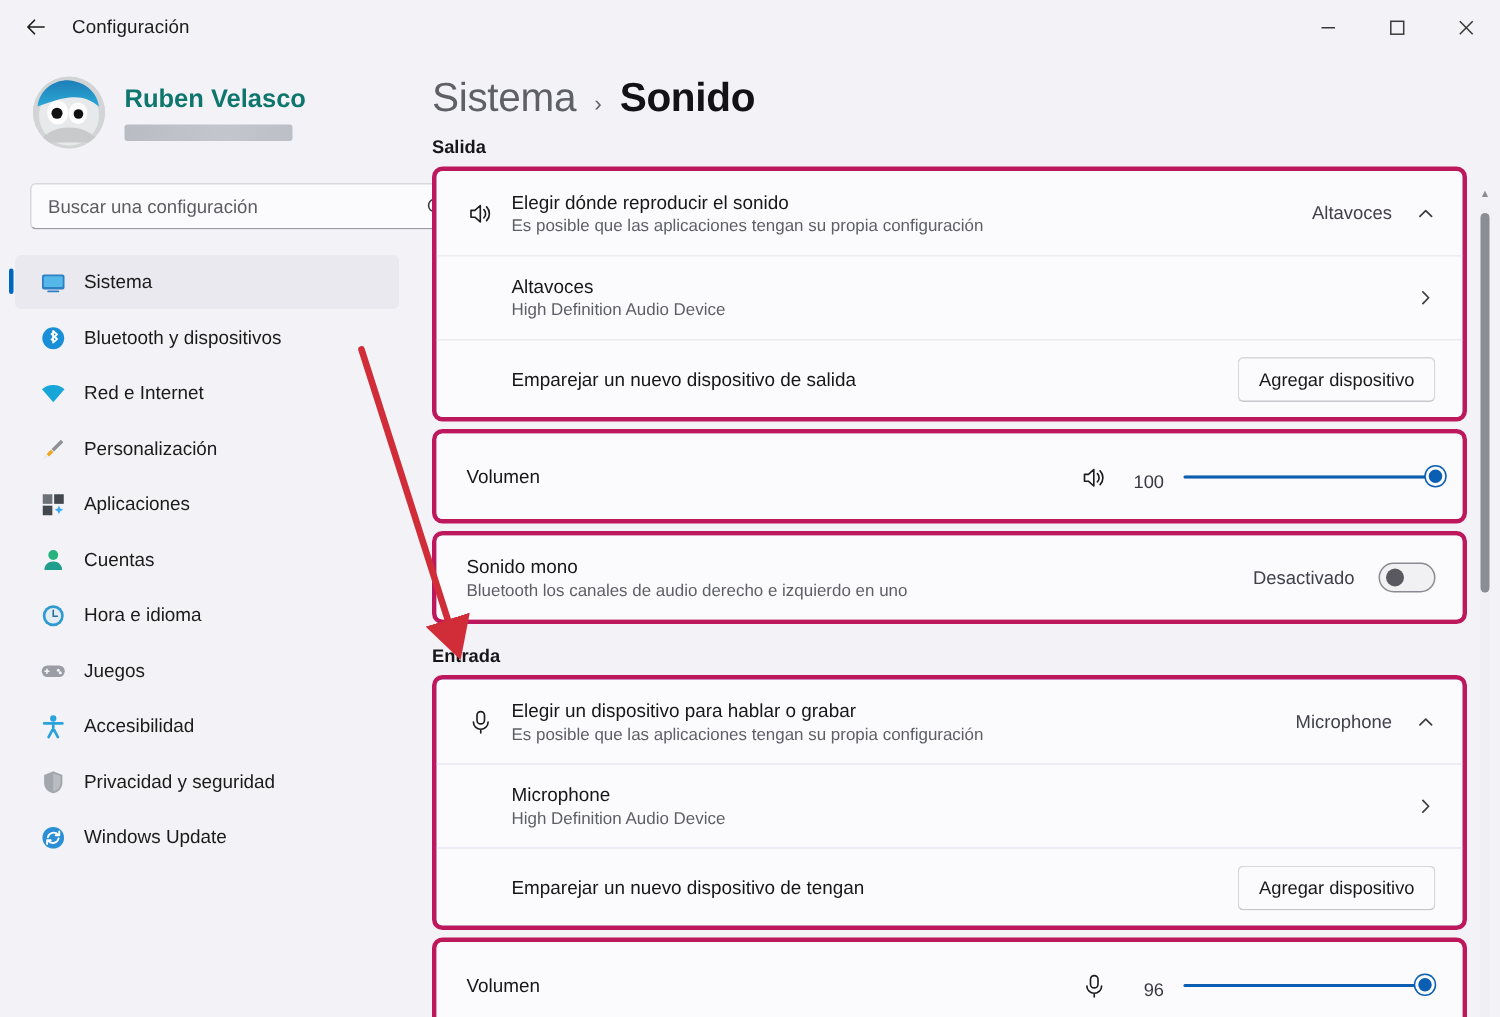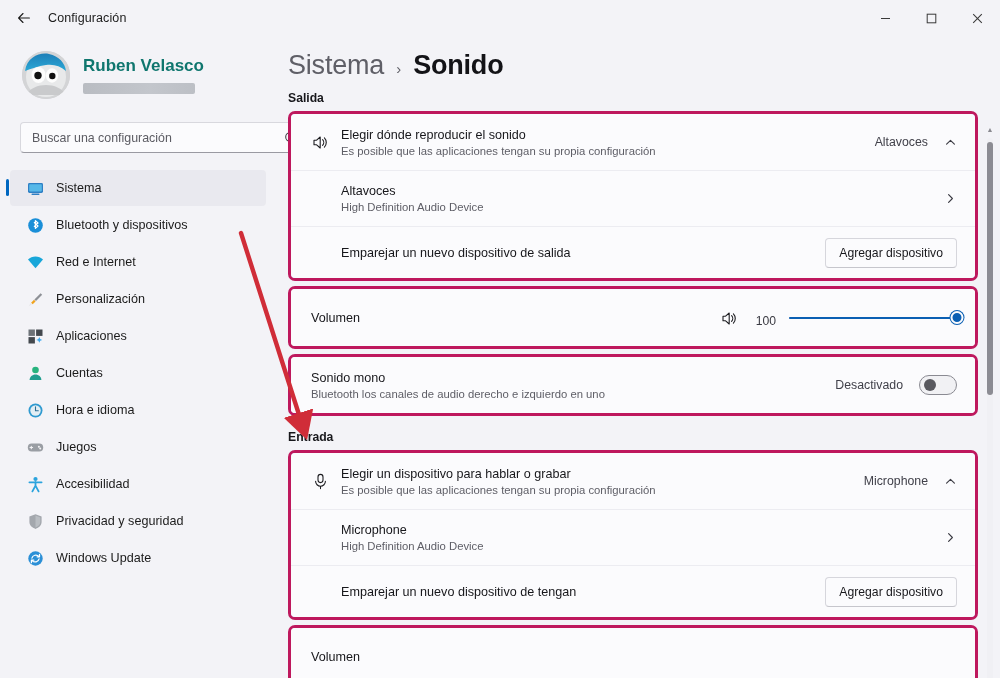--- a/index.html
+++ b/index.html
@@ -497,20 +497,34 @@
             <button class="btn">Agregar dispositivo</button>
           </div>
         </div>
       </div>
 
       <div class="card">
         <div class="row" style="min-height:57px;padding-left:20px;">
           <div class="row-body">
             <div class="row-title">Volumen</div>
           </div>
+          <div class="slider-wrap">
+            <span class="slider-ico">
+              <svg width="19" height="19" viewBox="0 0 19 19">
+                <rect x="7" y="2.4" width="5" height="8.2" rx="2.5" fill="none" stroke="#1d1d21" stroke-width="1.1"></rect>
+                <path d="M4.6 9.3a4.9 4.9 0 0 0 9.8 0M9.5 14.2v2.4" fill="none" stroke="#1d1d21" stroke-width="1.1" stroke-linecap="round"></path>
+              </svg>
+            </span>
+            <span class="slider-val">96</span>
+            <span class="slider">
+              <span class="slider-track"></span>
+              <span class="slider-fill" id="in-fill" style="width: 96%;"></span>
+              <span class="slider-thumb" id="in-thumb" style="left: 96%;"></span>
+            </span>
+          </div>
         </div>
       </div>
 
       <div class="scrollbar">
         <span class="sb-arrow">▲</span>
         <span class="sb-rail"></span>
         <span class="sb-thumb"></span>
 
       </div>
 

